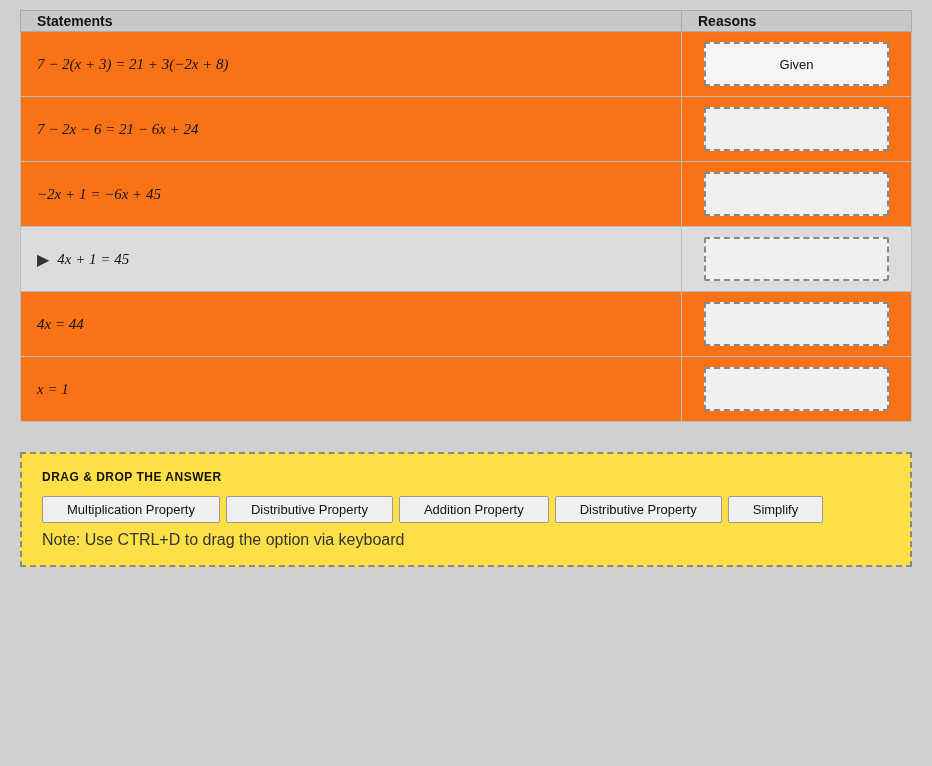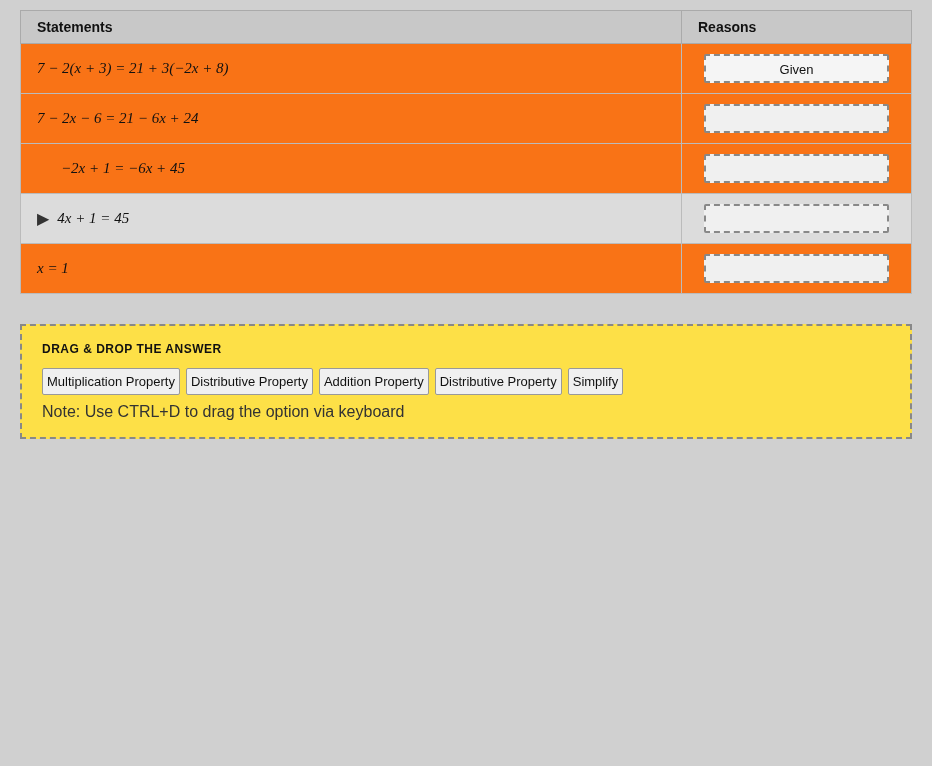--- a/index.html
+++ b/index.html
@@ -21,21 +21,21 @@
     .proof-table {
       width: 100%;
       border-collapse: collapse;
       background: #e8e8e8;
       margin-bottom: 30px;
     }
 
     .proof-table th {
       background-color: #c8c8c8;
       border: 1px solid #aaa;
-      padding: 8px 16px;
+      padding: 2px 16px;
       text-align: left;
       font-size: 14px;
       font-weight: bold;
       color: #111;
     }
 
     .proof-table td {
       border: 1px solid #bbb;
       padding: 10px 16px;
       background-color: #f97316;
@@ -45,21 +45,21 @@
     }
 
     .proof-table td.reason-cell {
       width: 220px;
       text-align: center;
     }
 
     .reason-box {
       display: inline-block;
       width: 185px;
-      height: 29px;
+      height: 44px;
       border: 2px dashed #888;
       background: #f0f0f0;
       border-radius: 2px;
       vertical-align: middle;
       position: relative;
     }
 
     .reason-box.filled {
       background: #f5f5f5;
     }
@@ -97,21 +97,21 @@
     .drag-drop-items {
       display: flex;
       flex-wrap: wrap;
       gap: 6px;
       margin-bottom: 8px;
     }
 
     .drag-item {
       border: 1px solid #999;
       background: #f0f0f0;
-      padding: 5px 4px;
+      padding: 5px 24px;
       font-size: 13px;
       color: #111;
       cursor: grab;
       border-radius: 2px;
       user-select: none;
     }
 
     .drag-drop-note {
       font-size: 16px;
       color: #333;
@@ -149,31 +149,39 @@
         <tr>
           <td style="align-items: center; gap: 8px; display: table-cell; vertical-align: middle;">
             <div style="display: flex; align-items: center; gap: 8px;">
               <span class="math">7 − 2x − 6 = 21 − 6x + 24</span>
             </div>
           </td>
           <td class="reason-cell" style="text-align: center;"><div class="reason-box" style="position: relative;"></div></td>
         </tr>
         <tr>
           <td style="align-items: center; gap: 8px; display: table-cell; vertical-align: middle;">
-            <div style="display: flex; align-items: center; gap: 8px; margin-left: 24px;">
+            <div style="display: flex; align-items: center; gap: 8px;">
               <span class="math">−2x + 1 = −6x + 45</span>
             </div>
           </td>
           <td class="reason-cell" style="text-align: center;"><div class="reason-box" style="position: relative;"></div></td>
         </tr>
         <tr class="row-highlighted">
           <td style="align-items: center; gap: 8px; display: table-cell; vertical-align: middle;">
             <div style="display: flex; align-items: center; gap: 8px;">
               <span style="font-size: 16px; color: rgb(51, 51, 51);">▶</span>
               <span class="math">4x + 1 = 45</span>
+            </div>
+          </td>
+          <td class="reason-cell" style="text-align: center;"><div class="reason-box" style="position: relative;"></div></td>
+        </tr>
+        <tr>
+          <td style="align-items: center; gap: 8px; display: table-cell; vertical-align: middle;">
+            <div style="display: flex; align-items: center; gap: 8px;">
+              <span class="math">4x = 44</span>
             </div>
           </td>
           <td class="reason-cell" style="text-align: center;"><div class="reason-box" style="position: relative;"></div></td>
         </tr>
         <tr>
           <td style="align-items: center; gap: 8px; display: table-cell; vertical-align: middle; margin-left: 20px;">
             <div style="display: flex; align-items: center; gap: 8px;">
               <span class="math">x = 1</span>
             </div>
           </td>

